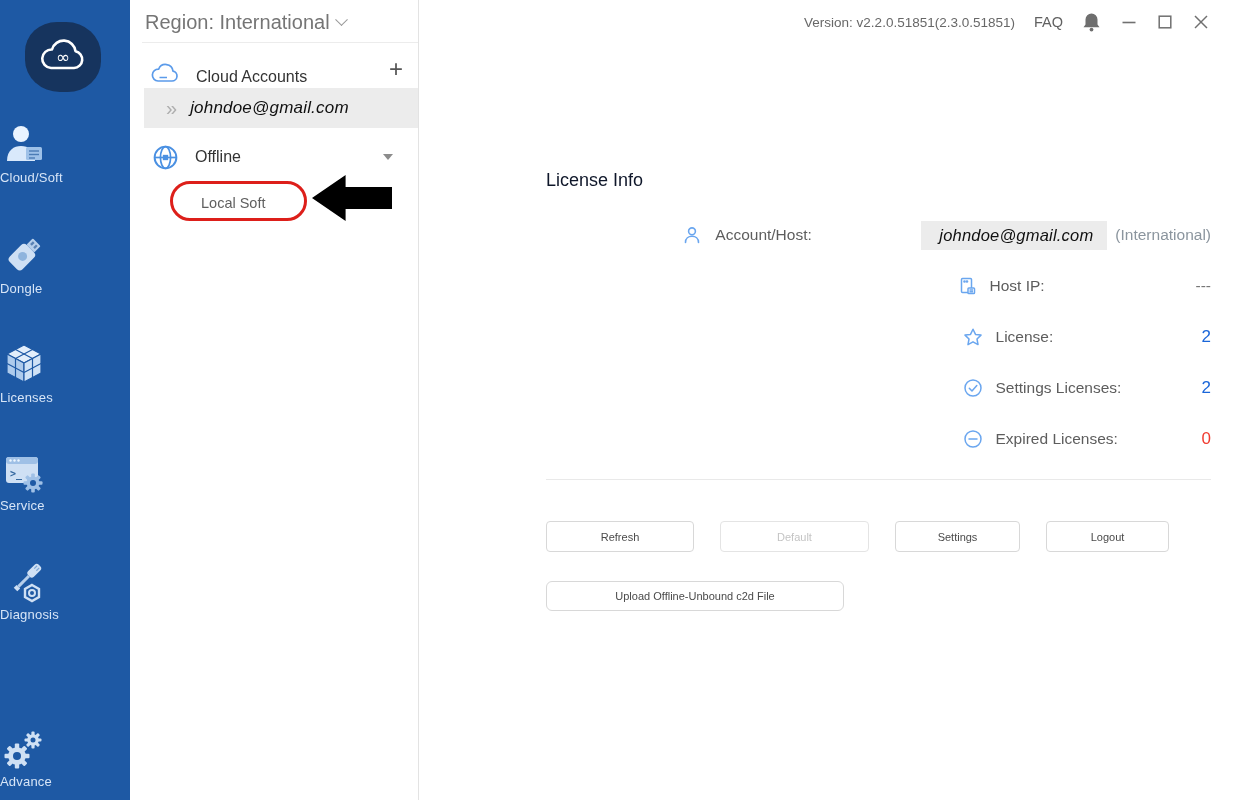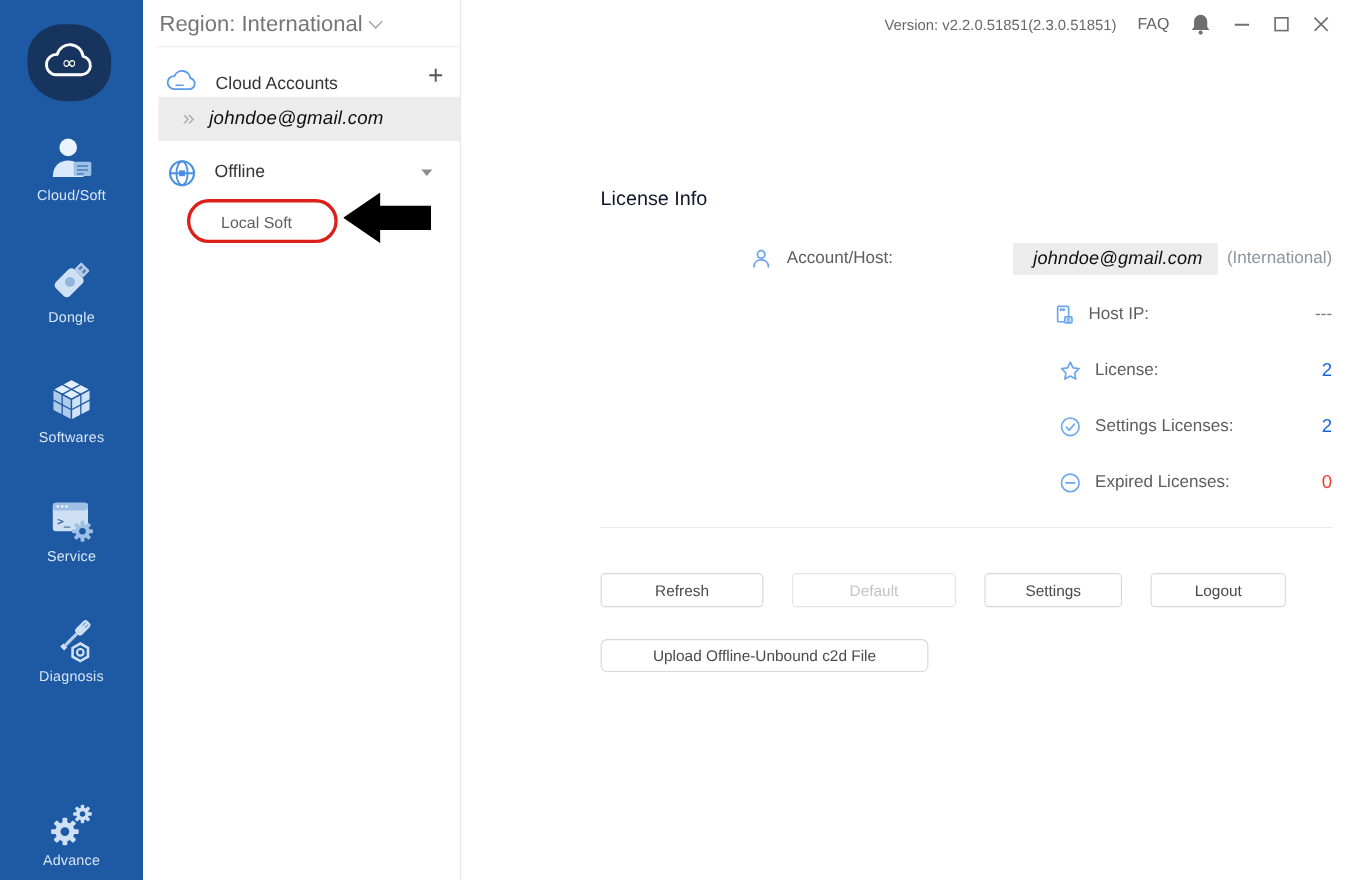--- a/index.html
+++ b/index.html
@@ -5,21 +5,21 @@
   html,body{margin:0;padding:0;}
   body{
     width:1235px;height:800px;position:relative;overflow:hidden;
     background:#fff;font-family:"Liberation Sans",sans-serif;
     -webkit-font-smoothing:antialiased;
   }
   
   .sidebar{position:absolute;left:0;top:0;width:130px;height:800px;background:#1e59a4;}
   .logo-blob{position:absolute;left:25px;top:22px;width:76px;height:70px;background:#16345e;
     border-radius:42% 46% 44% 46%;display:flex;align-items:center;justify-content:center;}
-  .nav-item{position:absolute;left:0;width:130px;text-align:center;cursor:pointer;}
+  .nav-item{position:absolute;left:0;width:130px;cursor:pointer;}
   .nav-item .nav-label{display:block;margin-top:2px;font-size:13px;color:#d7e5f7;letter-spacing:.2px;}
   .nav-item svg{display:inline-block;vertical-align:bottom;}
   
   .panel{position:absolute;left:130px;top:0;width:289px;height:800px;background:#fff;
     border-right:1px solid #e3e3e3;box-sizing:border-box;}
   .region-row{position:absolute;left:15px;top:11px;font-size:20px;color:#757575;display:flex;align-items:center;gap:7px;cursor:pointer;}
   .chev-down{width:8px;height:8px;border-right:1.4px solid #9a9a9a;border-bottom:1.4px solid #9a9a9a;
     transform:rotate(45deg) translate(-2px,-2px);display:inline-block;}
   .panel-sep{position:absolute;left:12px;right:0;top:42px;height:1px;background:#ececec;}
   .row-cloudaccounts{position:absolute;left:0;top:52px;width:289px;height:34px;display:flex;align-items:flex-end;cursor:pointer;}
@@ -56,21 +56,21 @@
   .info-row .lbl{margin-left:13px;font-size:15.5px;color:#5d5d5d;width:206px;flex:0 0 206px;}
   .val-plain{font-size:15.5px;color:#777;}
   .val-blue{font-size:17px;color:#1a66d9;}
   .val-red{font-size:17px;color:#f03b30;}
   .val-email{background:#ececec;padding:5px 14px 5px 18px;font-size:16.5px;font-style:italic;
     font-weight:500;color:#101010;letter-spacing:.2px;}
   .val-suffix{margin-left:8px;font-size:15.5px;color:#8b959e;}
   .pane-divider{height:1px;background:#e9e9e9;margin-top:27px;}
   .btn-row{display:flex;gap:26px;margin-top:41px;}
   .ui-btn{height:31px;box-sizing:border-box;border:1px solid #d8d8d8;border-radius:4px;background:#fff;
-    font-family:"Liberation Sans",sans-serif;font-size:14px;color:#4a4a4a;cursor:pointer;
+    font-family:"Liberation Sans",sans-serif;font-size:11px;color:#4a4a4a;cursor:pointer;
     display:flex;align-items:center;justify-content:center;}
   .btn-refresh{width:148px;}
   .btn-default{width:149px;color:#c4c4c4;border-color:#e4e4e4;cursor:default;}
   .btn-settings{width:125px;}
   .btn-logout{width:123px;}
   .btn-upload{width:298px;height:30px;margin-top:29px;border-radius:6px;}
 </style>
 </head>
 <body>
 
@@ -114,21 +114,21 @@
         <polygon points="7,14 24,23 24,42 7,33" fill="#aecbec"></polygon>
         <polygon points="41,14 24,23 24,42 41,33" fill="#cfe2f6"></polygon>
         <line x1="15.5" y1="9.5" x2="32.5" y2="18.5" fill="none"></line>
         <line x1="32.5" y1="9.5" x2="15.5" y2="18.5" fill="none"></line>
         <line x1="7" y1="23.5" x2="24" y2="32.5" fill="none"></line>
         <line x1="41" y1="23.5" x2="24" y2="32.5" fill="none"></line>
         <line x1="15.5" y1="18.5" x2="15.5" y2="37.5" fill="none"></line>
         <line x1="32.5" y1="18.5" x2="32.5" y2="37.5" fill="none"></line>
       </g>
     </svg>
-    <span class="nav-label">Softwares</span>
+    <span class="nav-label">Licenses</span>
   </div>
 
   <div class="nav-item" style="top:450px;">
     <svg width="46" height="46" viewBox="0 0 46 46">
       <rect x="6" y="7" width="32" height="26" rx="3" fill="#cfe0f4"></rect>
       <rect x="6" y="7" width="32" height="7" rx="3" fill="#9fc0e6"></rect>
       <circle cx="10.5" cy="10.5" r="1.2" fill="#eef6ff"></circle>
       <circle cx="14.5" cy="10.5" r="1.2" fill="#eef6ff"></circle>
       <circle cx="18.5" cy="10.5" r="1.2" fill="#eef6ff"></circle>
       <text x="10" y="27" font-size="10" font-weight="bold" fill="#35689f" font-family="DejaVu Sans Mono, monospace">&gt;_</text>

